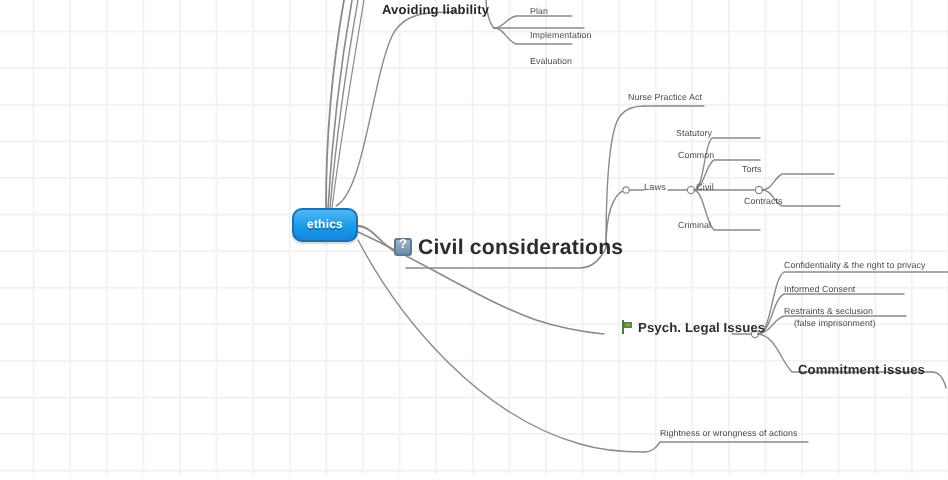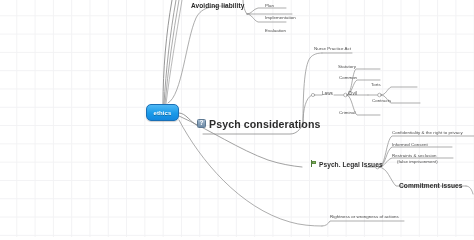--- a/index.html
+++ b/index.html
@@ -211,21 +211,21 @@
   <div class="node t-avoid" style="left:191px; top:2px;">Avoiding liability</div>
 
   <div class="node t-small" style="left:265px; top:3.5px;">Plan</div>
 
   <div class="node t-small" style="left:265px; top:16px;">Implementation</div>
 
   <div class="node t-small" style="left:265px; top:29px;">Evaluation</div>
 
   <div class="node row" style="left:197px; top:119px;">
     <span class="icon icon-help"></span>
-    <span class="t-big">Psych considerations</span>
+    <span class="t-big">Civil considerations</span>
   </div>
 
   <div class="node t-small" style="left:314px; top:47px;">Nurse Practice Act</div>
 
   <div class="node t-small2" style="left:322px; top:91px;">Laws</div>
 
   <div class="node t-small" style="left:338px; top:65px;">Statutory</div>
 
   <div class="node t-small" style="left:339px; top:76px;">Common</div>
 

